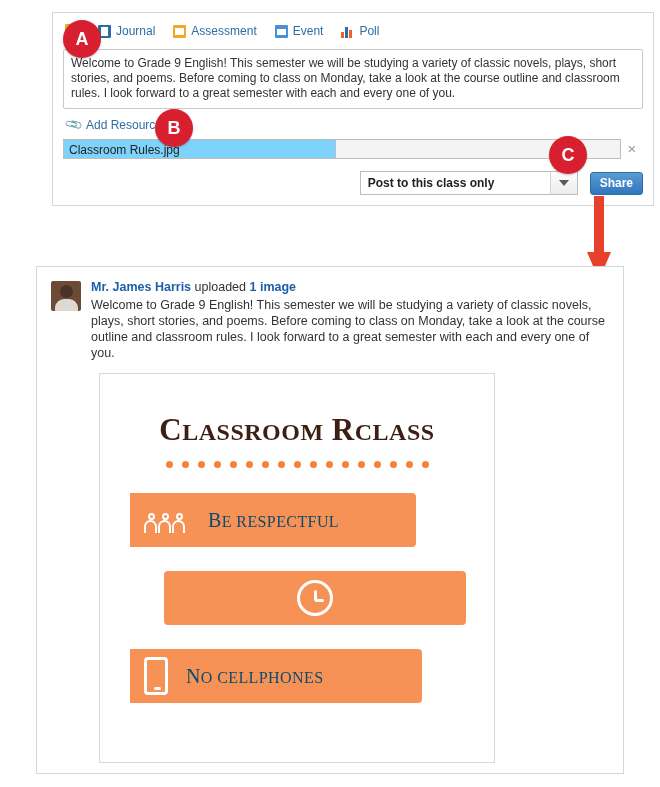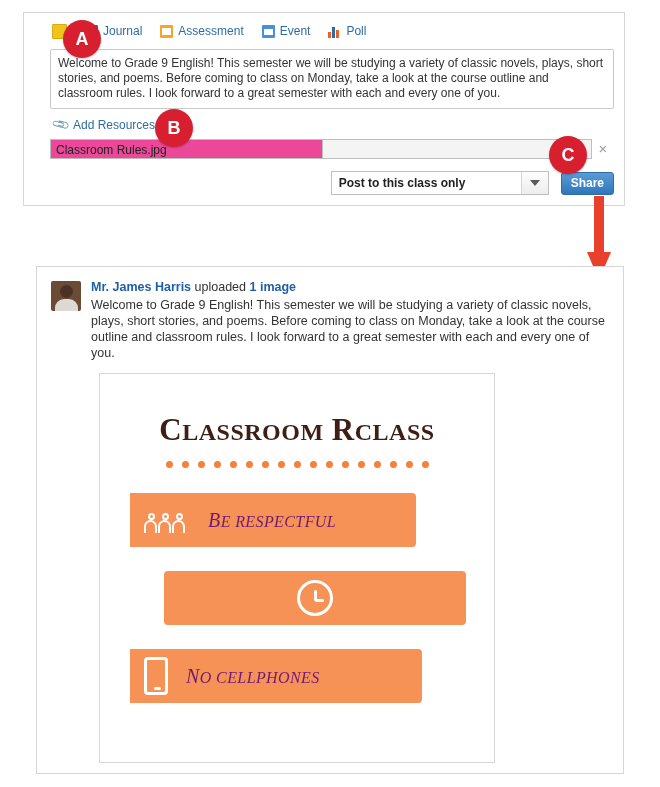--- a/index.html
+++ b/index.html
@@ -13,27 +13,27 @@
     font-family: "Liberation Sans", sans-serif;
     font-size: 12px;
     color: #333333;
     position: relative;
     overflow: hidden;
   }
 
   
   #composer {
     position: absolute;
-    left: 23px;
+    left: 52px;
     top: 12px;
     width: 602px;
     border: 1px solid #d6d6d6;
     background: #ffffff;
     box-sizing: border-box;
-    padding: 8px 10px 10px 26px;
+    padding: 8px 10px 10px 10px;
   }
 
   .tabs {
     display: flex;
     align-items: center;
     gap: 18px;
     height: 20px;
     padding-left: 2px;
   }
   .tab {
@@ -112,21 +112,21 @@
     margin-top: 7px;
     display: flex;
     align-items: center;
     gap: 0px;
   }
   .file-name {
     width: 272px;
     height: 20px;
     border: 1px solid #bdbdbd;
     border-right: none;
-    background: #ec4899;
+    background: #7dd3fc;
     font-size: 12px;
     padding: 2px 5px;
     box-sizing: border-box;
     color: #222;
     line-height: 16px;
   }
   .file-progress {
     flex: 1;
     height: 20px;
     border: 1px solid #bdbdbd;
@@ -287,24 +287,23 @@
   }
   .rule {
     height: 54px;
     background: #f79256;
     display: flex;
     align-items: center;
     position: relative;
   }
   .rule .txt {
     font-family: "Liberation Serif", serif;
-    color: #701a75;
+    color: #0c4a6e;
     font-size: 20px;
     letter-spacing: 0.4px;
-    font-style: italic;
   }
   .rule .txt .sc { font-size: 16px; }
   .rule-1 { margin-top: 25px; margin-left: 30px; margin-right: 78px; border-radius: 0 4px 4px 0; padding-left: 14px; gap: 18px;}
   .rule-2 { margin-top: 24px; margin-left: 64px; margin-right: 28px; border-radius: 4px; justify-content: center; gap: 16px;}
   .rule-3 { margin-top: 24px; margin-left: 30px; margin-right: 72px; border-radius: 0 4px 4px 0; padding-left: 14px; gap: 18px;}
 
   .ico-people { width: 46px; height: 26px; position: relative; flex: none; }
   .ico-people b {
     position: absolute; bottom: 0;
     width: 13px; height: 13px;

